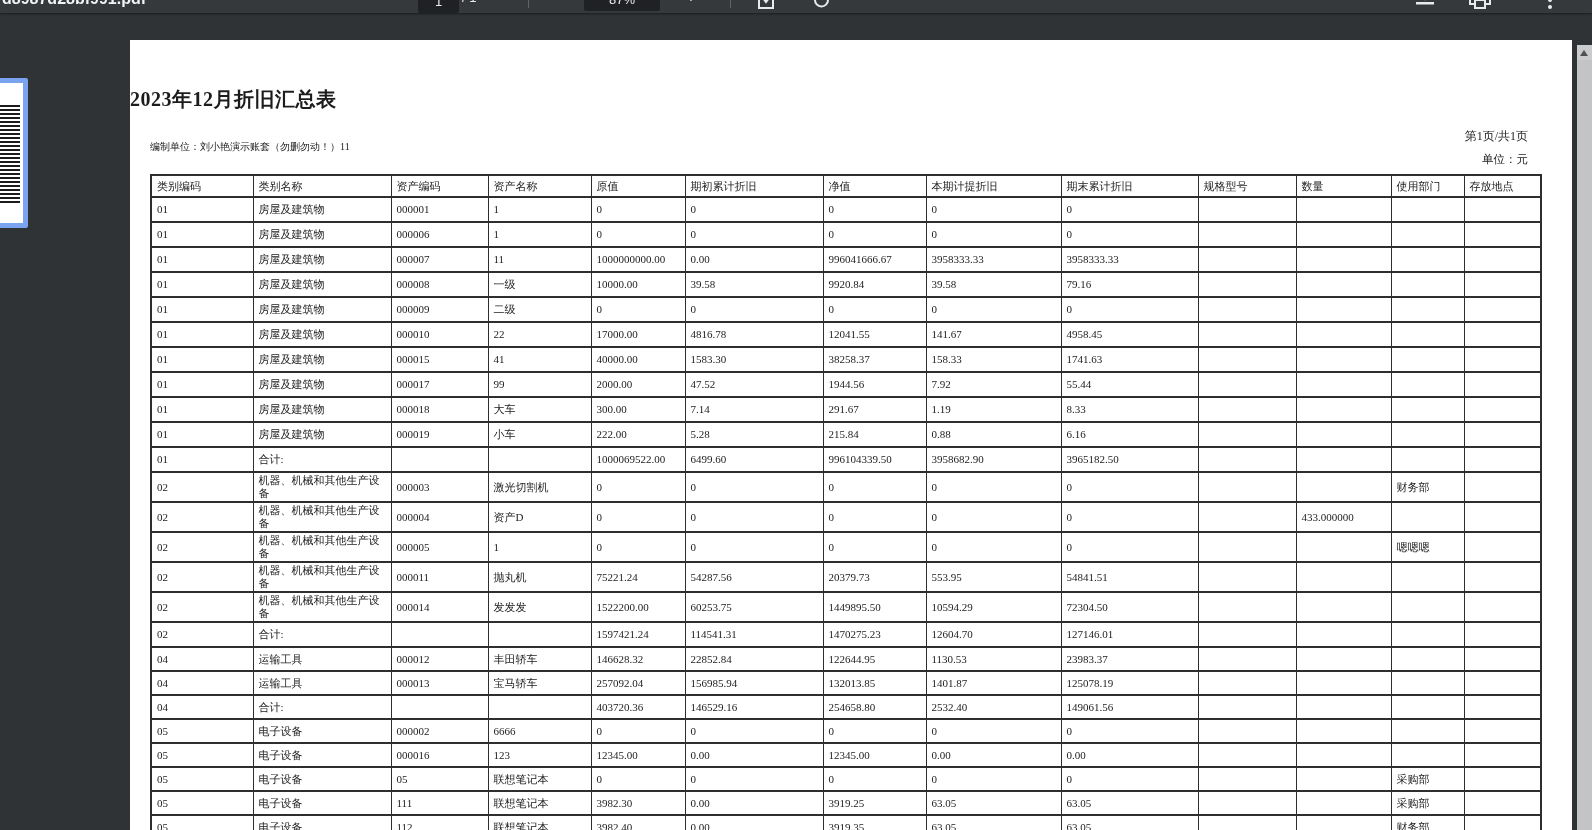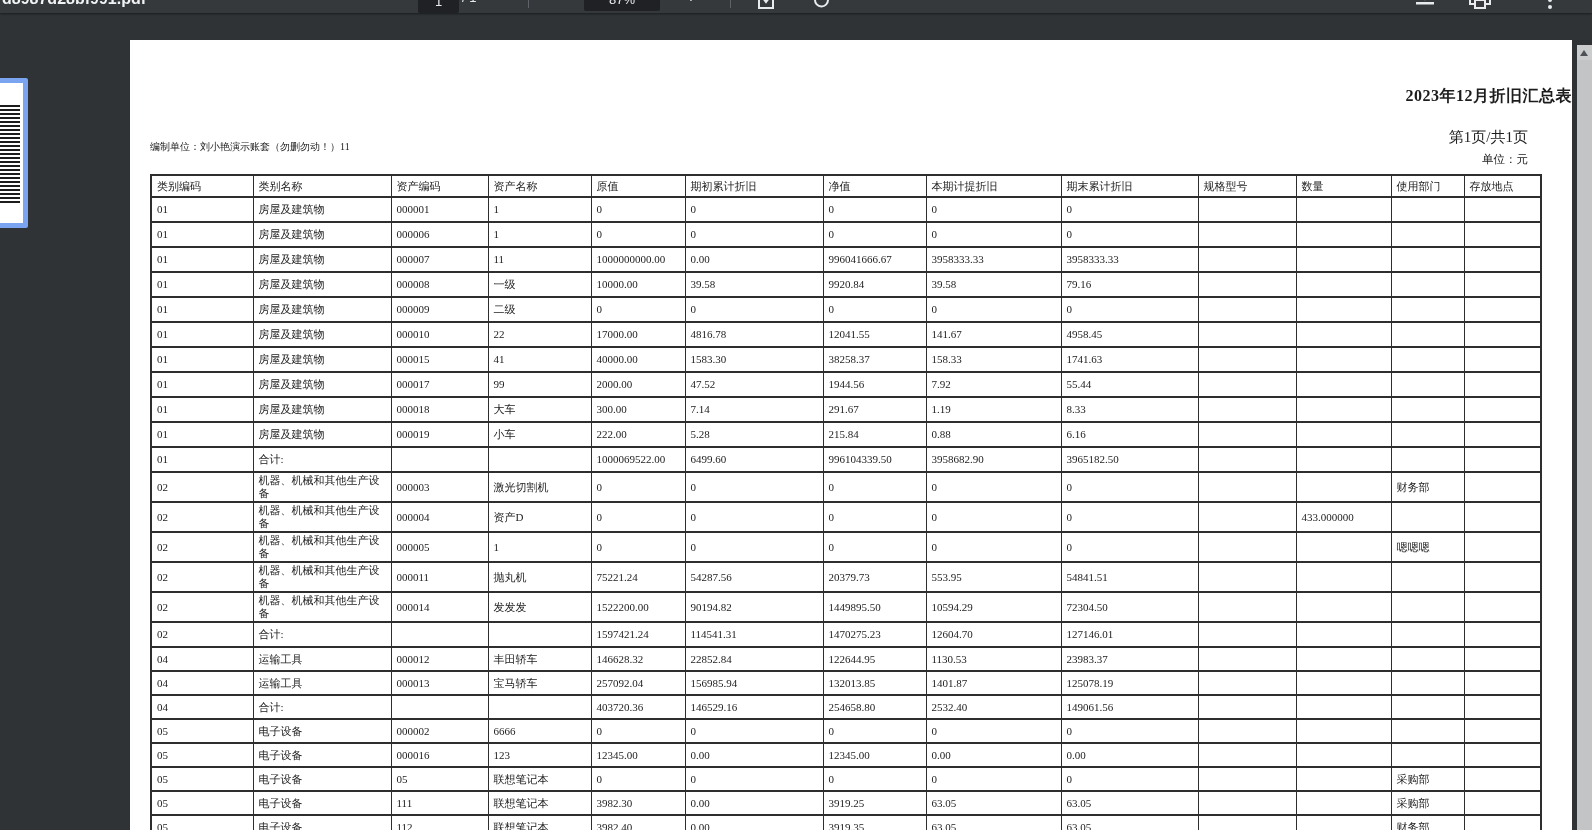--- a/index.html
+++ b/index.html
@@ -38,24 +38,24 @@
   .thumb-stripes{
     position:absolute;left:3px;right:3px;top:22px;bottom:18px;
     background:repeating-linear-gradient(to bottom,#1c1c1c 0 2px,#ffffff 2px 4px);
   }
   .page{
     position:absolute;left:130px;top:27px;width:1442px;height:790px;
     background:#ffffff;overflow:hidden;color:#1c1c1c;
     font-family:"Liberation Serif","DejaVu Serif",serif;
   }
   .doc-title{
-    position:absolute;top:46px;left:0;width:100%;text-align:right;
-    font-size:16px;font-weight:700;letter-spacing:.5px;
-  }
-  .doc-pageinfo{position:absolute;top:88px;right:44px;font-size:15px;}
+    position:absolute;top:46px;left:0;width:100%;text-align:left;
+    font-size:20px;font-weight:700;letter-spacing:.5px;
+  }
+  .doc-pageinfo{position:absolute;top:88px;right:44px;font-size:12px;}
   .doc-prepared{position:absolute;top:100px;left:20px;font-size:10px;}
   .doc-unit{position:absolute;top:112px;right:44px;font-size:11.5px;font-family:Liberation Serif, serif;}
   table.dep{
     position:absolute;top:134px;left:20px;width:1390px;
     border-collapse:collapse;table-layout:fixed;
     border:2px solid #2e2e2e;
   }
   table.dep th,table.dep td{
     border:1px solid #2e2e2e;border-top-width:2px;border-bottom-width:2px;
     font-size:11px;font-weight:400;padding:0 5px;overflow:hidden;
@@ -400,21 +400,21 @@
             <td></td>
             <td></td>
             <td></td>
           </tr>
           <tr class="tall">
             <td>02</td>
             <td>机器、机械和其他生产设备</td>
             <td>000014</td>
             <td>发发发</td>
             <td>1522200.00</td>
-            <td>90194.82</td>
+            <td>60253.75</td>
             <td>1449895.50</td>
             <td>10594.29</td>
             <td>72304.50</td>
             <td></td>
             <td></td>
             <td></td>
             <td></td>
           </tr>
           <tr>
             <td>02</td>

